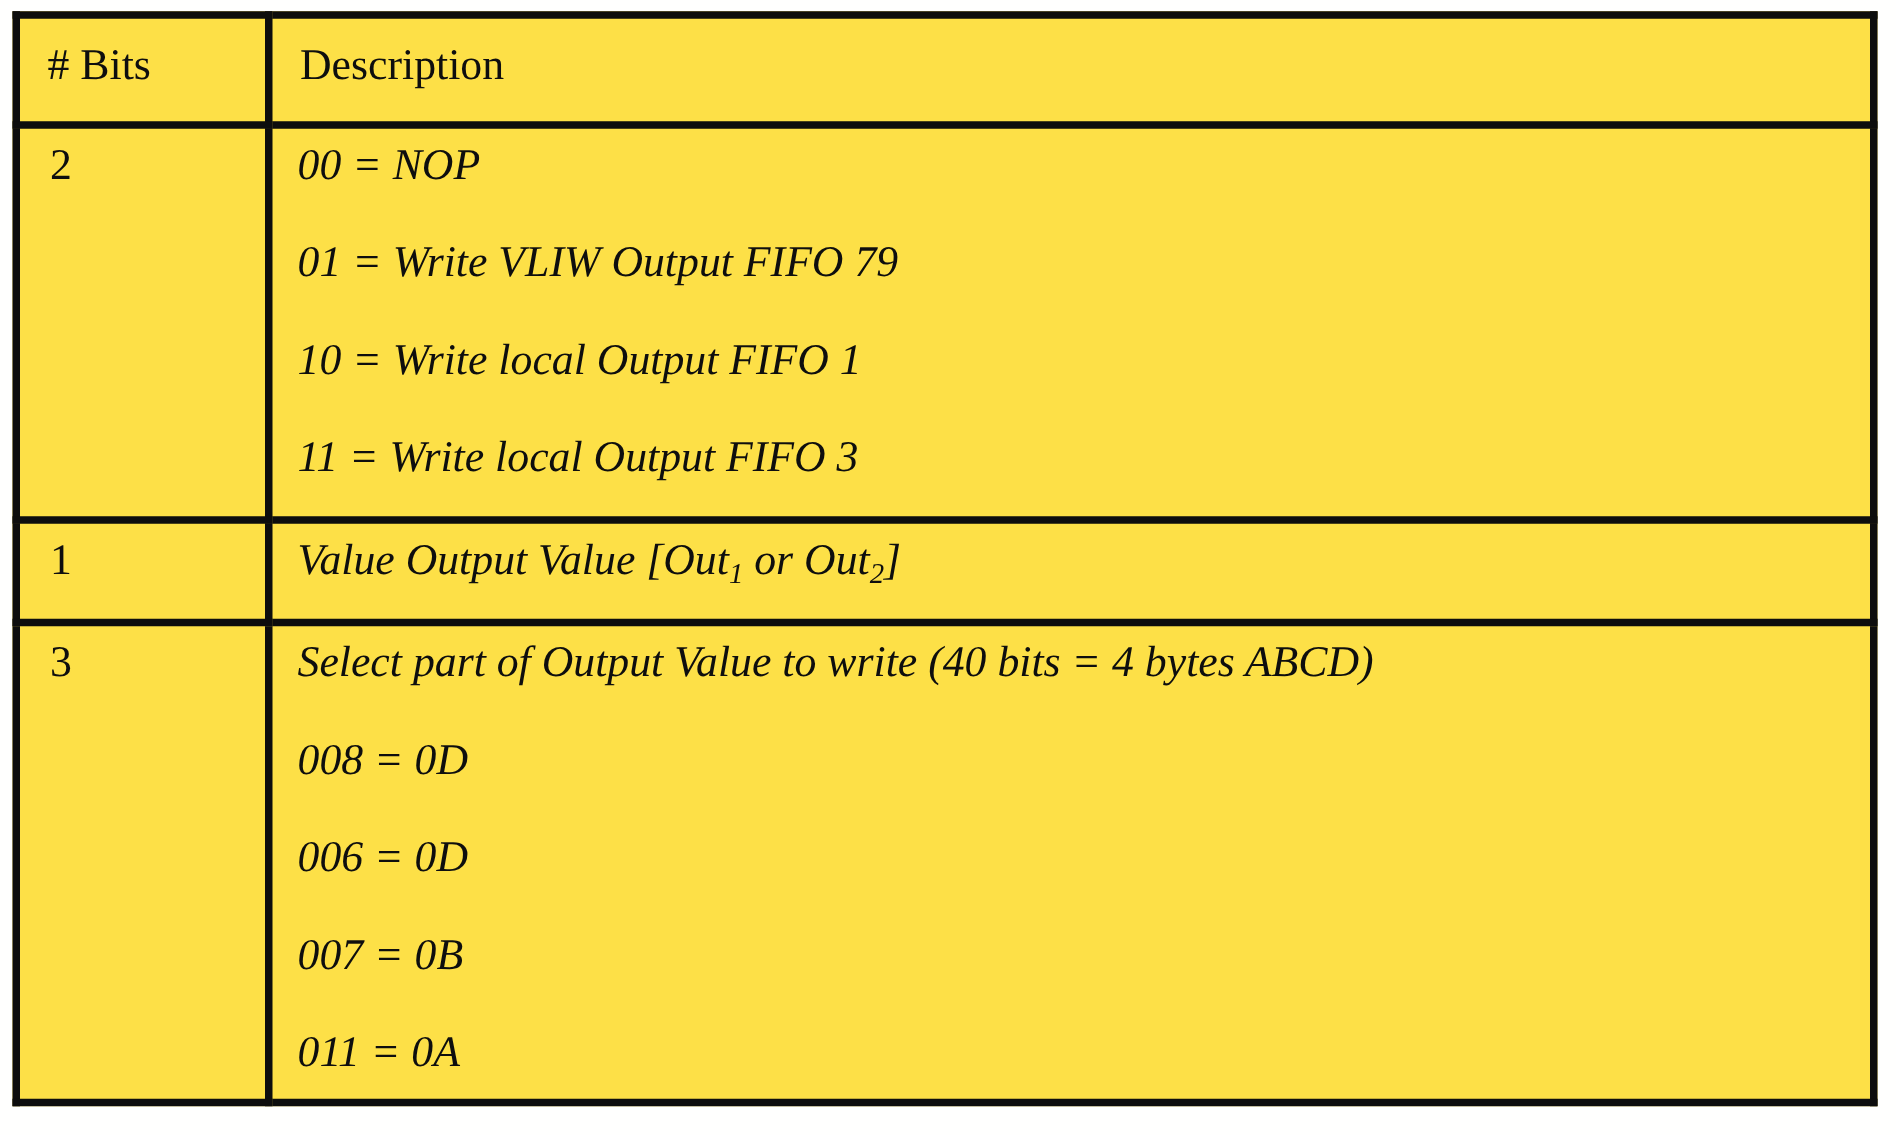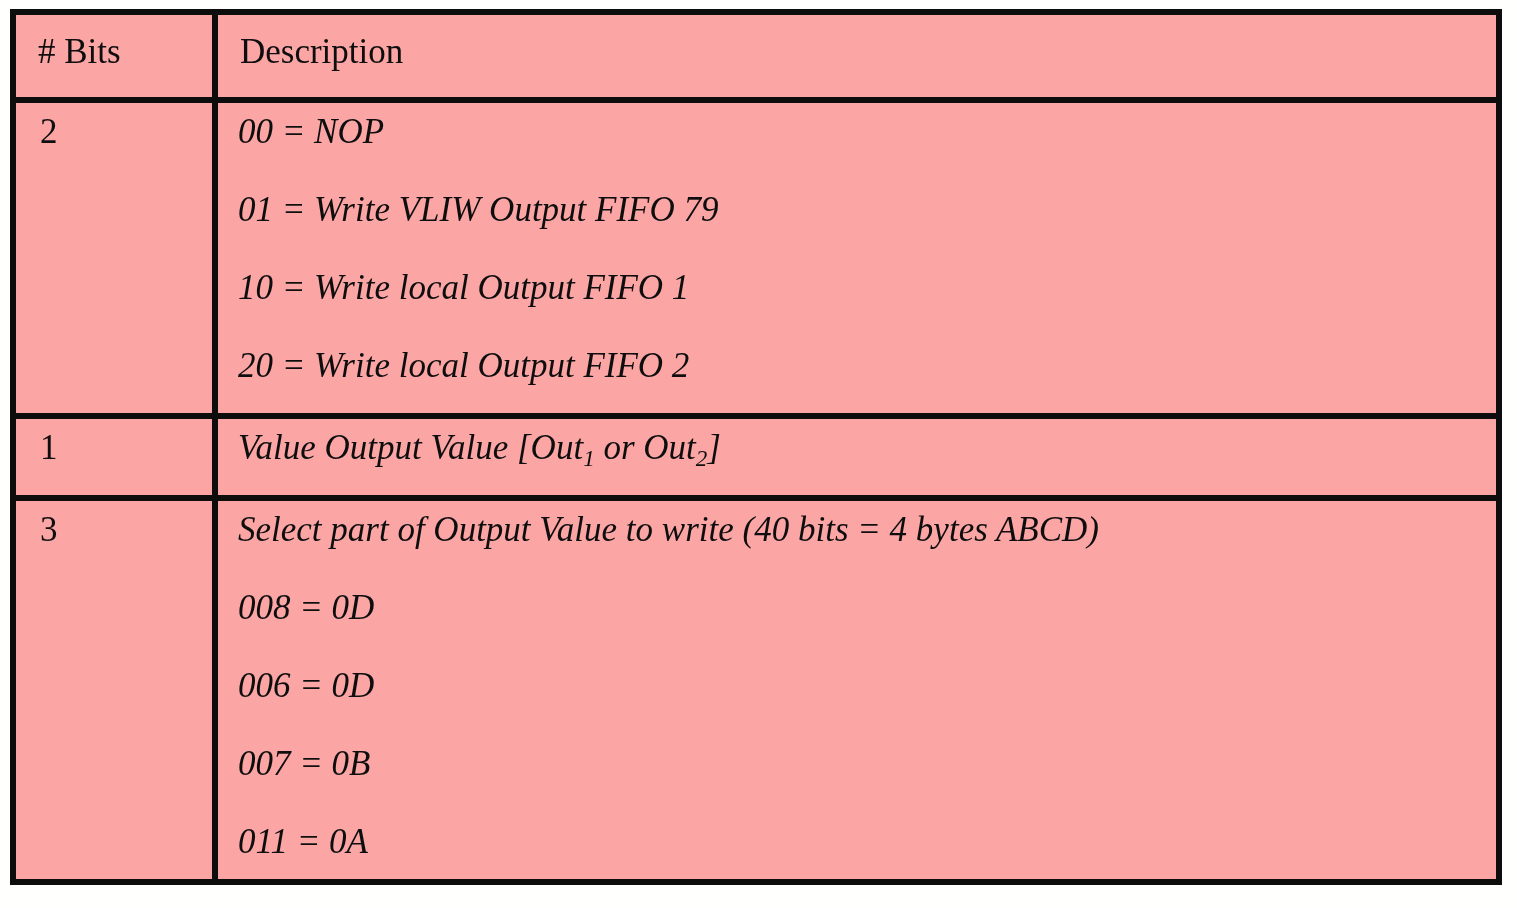--- a/index.html
+++ b/index.html
@@ -17,21 +17,21 @@
     overflow: hidden;
   }
   table.doc-table {
     position: absolute;
     left: 10px;
     top: 9px;
     width: 1492px;
     height: 876px;
     border-collapse: collapse;
     table-layout: fixed;
-    background: #fca5a5;
+    background: #fde047;
   }
   col.col-bits { width: 202px; }
   col.col-desc { width: auto; }
   .doc-table th,
   .doc-table td {
     border: 6px solid #0d0d0d;
     vertical-align: top;
     text-align: left;
     font-weight: normal;
     font-size: 35px;
@@ -80,21 +80,21 @@
         <th class="bits-cell"># Bits</th>
         <th class="desc-cell">Description</th>
       </tr>
 
       <tr class="row-a">
         <td class="bits-cell">2</td>
         <td class="desc-cell">
           <div class="line">00 = NOP</div>
           <div class="line">01 = Write VLIW Output FIFO 79</div>
           <div class="line">10 = Write local Output FIFO 1</div>
-          <div class="line">20 = Write local Output FIFO 2</div>
+          <div class="line">11 = Write local Output FIFO 3</div>
         </td>
       </tr>
 
       <tr class="row-b">
         <td class="bits-cell">1</td>
         <td class="desc-cell">
           <div class="line"><span>Value Output Value [Out</span><sub class="subscript">1</sub><span> or Out</span><sub class="subscript">2</sub><span>]</span></div>
         </td>
       </tr>
 

